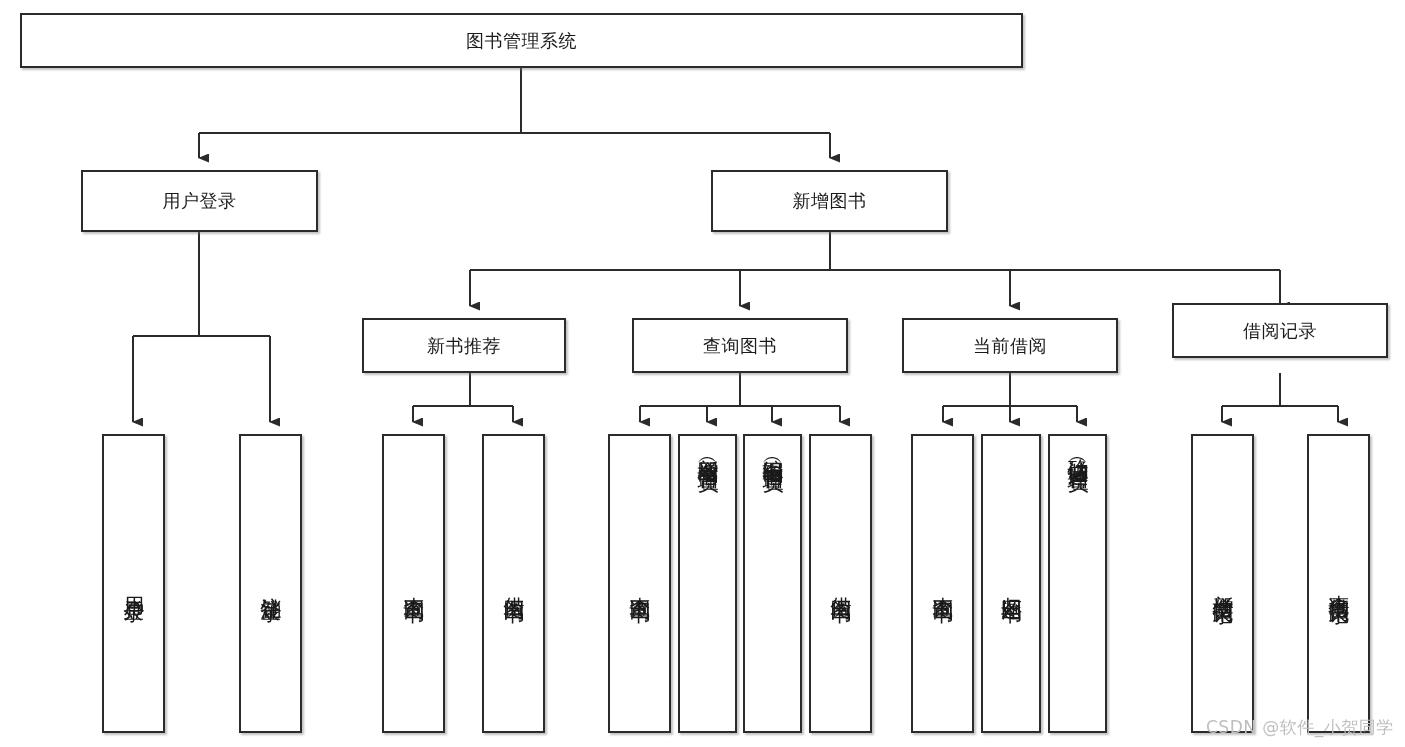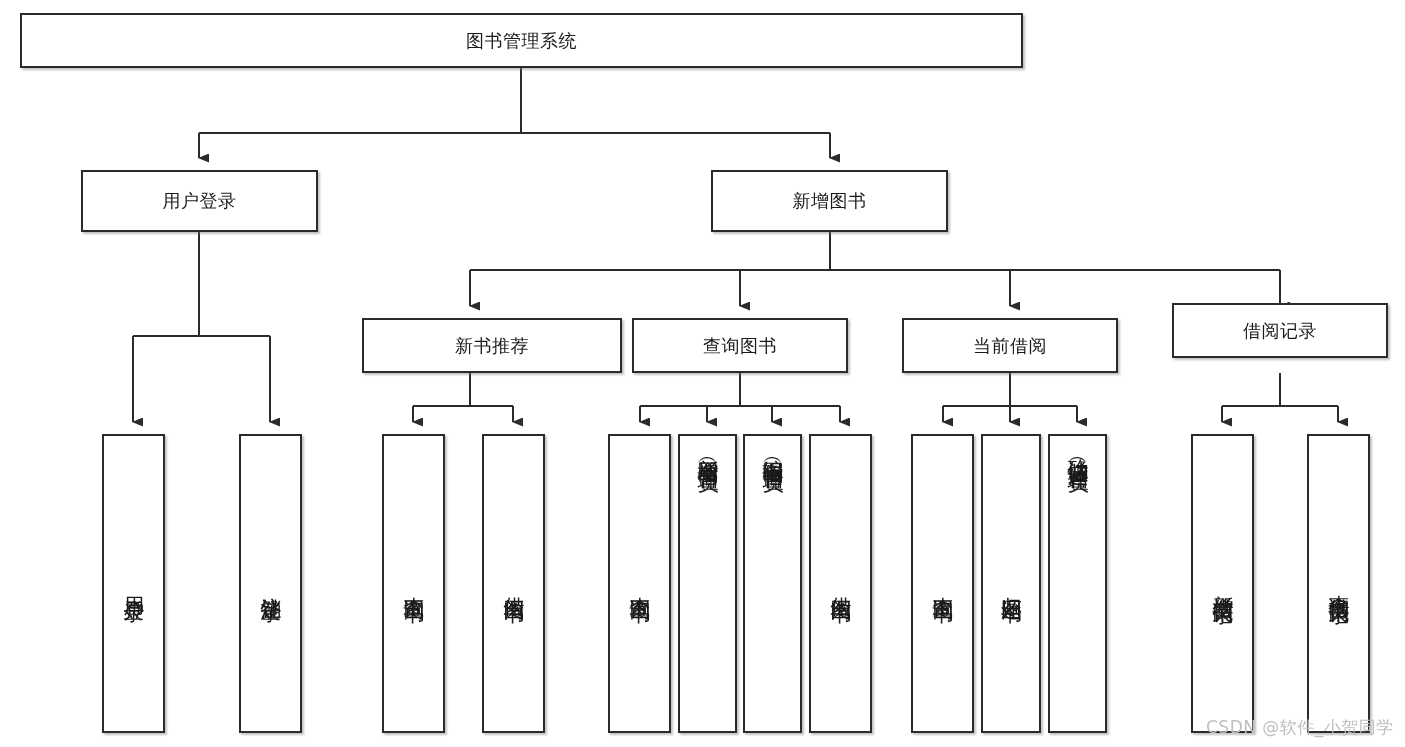--- a/index.html
+++ b/index.html
@@ -132,21 +132,21 @@
     <span class="node-label">图书管理系统</span>
   </div>
 
   <div class="node-box" style="left:81px; top:170px; width:237px; height:62px;">
     <span class="node-label">用户登录</span>
   </div>
   <div class="node-box" style="left:711px; top:170px; width:237px; height:62px;">
     <span class="node-label">新增图书</span>
   </div>
 
-  <div class="node-box" style="left:362px; top:318px; width:260px; height:55px;">
+  <div class="node-box" style="left:362px; top:318px; width:204px; height:55px;">
     <span class="node-label">新书推荐</span>
   </div>
   <div class="node-box" style="left:632px; top:318px; width:216px; height:55px;">
     <span class="node-label">查询图书</span>
   </div>
   <div class="node-box" style="left:902px; top:318px; width:216px; height:55px;">
     <span class="node-label">当前借阅</span>
   </div>
   <div class="node-box" style="left:1172px; top:303px; width:216px; height:55px;">
     <span class="node-label">借阅记录</span>

